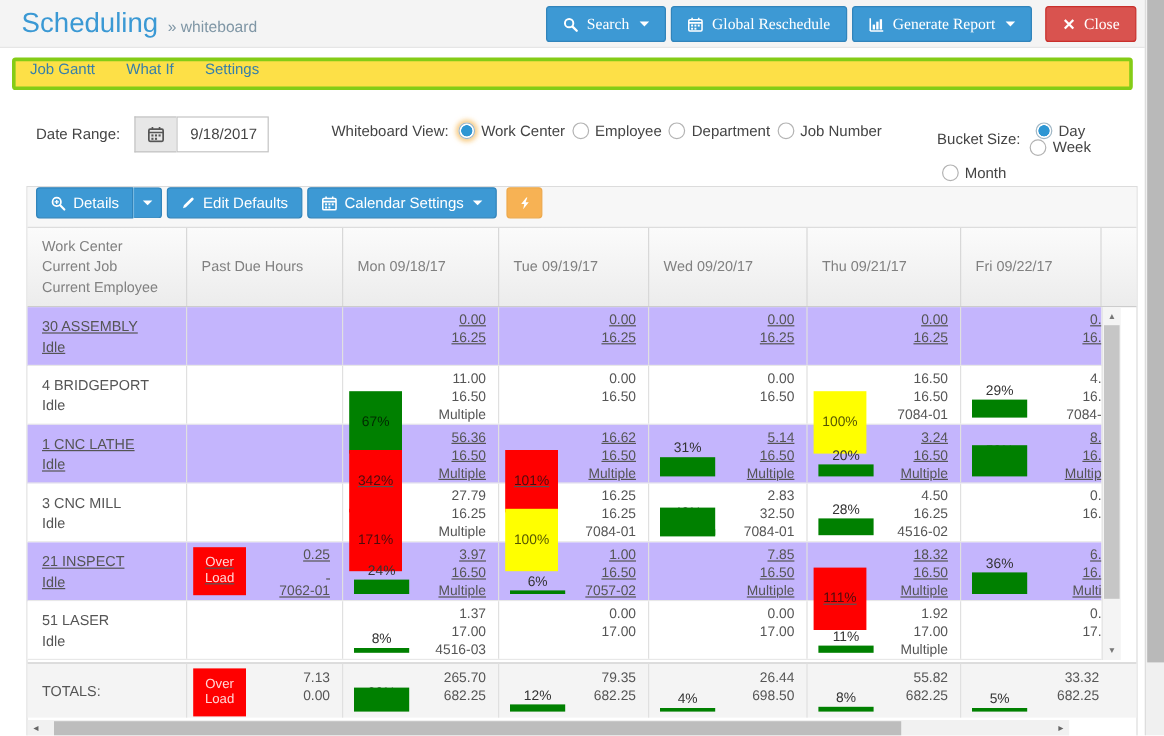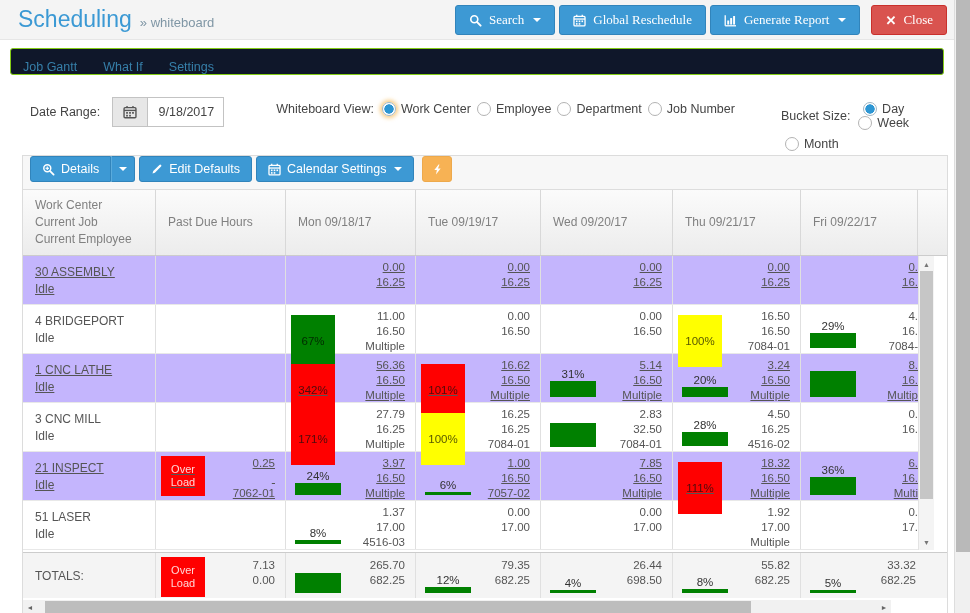--- a/index.html
+++ b/index.html
@@ -14,21 +14,21 @@
   .title-wrap { position:absolute; left:18px; top:6px; display:flex; align-items:baseline; gap:8px; }
   .app-title { color:#3b99d4; font-size:23px; font-weight:400; }
   .crumb { color:#7f96a5; font-size:13px; }
   .hdr-btns { position:absolute; top:5px; right:7px; display:flex; gap:4px; }
   .btn { display:flex; align-items:center; gap:7px; background:#3d99d4; border:1px solid #3184bb; color:#fff; font-size:13px; height:30px; padding:0 13px; border-radius:3px; cursor:pointer; font-family:Liberation Serif, serif; }
   .btn.danger { background:#d9534f; border-color:#c9302c; margin-left:7px; }
   .caret { display:inline-block; width:0; height:0; border-left:4px solid transparent; border-right:4px solid transparent; border-top:4px solid #fff; margin-left:2px; }
   .xglyph { font-size:13px; font-weight:bold; line-height:1; }
 
   
-  .tabbar { margin:8px 10px 0 10px; height:27px; background:#0f172a; border:1px solid #84cc16; border-radius:3px; display:flex; align-items:flex-end; padding-left:12px; gap:26px; }
+  .tabbar { margin:8px 10px 0 10px; height:27px; background:#fde047; border:3px solid #84cc16; border-radius:3px; display:flex; align-items:flex-start; padding-left:12px; gap:26px; }
   .tab { color:#367fa9; font-size:12.5px; cursor:pointer; }
 
   
   .filters { margin:22px 0 0 30px; display:flex; align-items:flex-start; height:44px; }
   .flabel { font-size:12.5px; color:#444; }
   .dategrp { display:flex; align-items:center; gap:0; }
   .dategrp .flabel { margin-right:12px; }
   .calbtn { width:35px; height:30px; background:#e7e7e7; border:1px solid #c3c3c3; border-right:none; display:flex; align-items:center; justify-content:center; cursor:pointer; }
   .dateinput { width:77px; height:30px; border:1px solid #c3c3c3; font-size:12.5px; color:#444; text-align:right; padding-right:9px; font-family:inherit; background:#fff; }
   .viewgrp { display:flex; align-items:center; margin-left:52px; margin-top:5px; }
@@ -59,21 +59,21 @@
   .rows { width:895px; }
   .trow { display:flex; height:49px; border-bottom:1px solid #e8e8e8; }
   .trow.odd { background:#c4b5fd;text-decoration:underline; }
   .trow.even { background:#fff; }
   .namecell { border-right:1px solid #e0e0e0; padding:8px 0 0 12px; font-size:12px; color:#555; line-height:17px; }
   .cell { border-right:1px solid #e0e0e0; display:flex; position:relative; }
   .cell.last { border-right:none; }
   .badge-zone { width:54px; margin-left:5px; position:relative; flex:0 0 auto; }
   .vals { flex:1; text-align:right; padding:4px 10px 0 0; font-size:11.5px; color:#555; line-height:15px; }
   .cell.clip .vals { padding-right:0; }
-  .boxbadge { width:44px; height:52px; margin-top:10px; display:flex; align-items:center; justify-content:center; font-size:11.5px; color:rgba(0,0,0,.68); }
+  .boxbadge { width:44px; height:52px; margin-top:21px; display:flex; align-items:center; justify-content:center; font-size:11.5px; color:rgba(0,0,0,.68); }
   .boxbadge.green { background:#008000; }
   .boxbadge.red { background:#ff0000; color:#4d0c0c; }
   .boxbadge.yellow { background:#ffff00; }
   .ovbadge { width:44px; height:40px; margin-top:4px; background:#ff0000; color:#ffd6d6; font-size:11px; line-height:13px; display:flex; flex-direction:column; align-items:center; justify-content:center; }
   .barlabel { position:absolute; left:0; width:54px; text-align:center; font-size:11.5px; color:#333; }
   .bar { position:absolute; left:4px; bottom:5px; width:46px; background:#008000; }
 
   
   .vscroll { width:16px; height:294px; background:#f4f4f4; border-left:1px solid #e3e3e3; position:relative; flex:0 0 auto; }
   .vscroll .arr { position:absolute; left:0; width:15px; height:14px; color:#777; font-size:7px; display:flex; align-items:center; justify-content:center; cursor:pointer; }
@@ -629,20 +629,24 @@
                 </div>
               </div>
               <div class="cell" style="width: 132px;">
                 <div class="badge-zone"></div>
                 <div class="vals">
                   <div>0.00</div>
                   <div>17.00</div>
                 </div>
               </div>
               <div class="cell" style="width: 128px;">
+                <div class="badge-zone">
+                  <div class="barlabel" style="bottom: 12px;">11%</div>
+                  <div class="bar" style="height: 6px;"></div>
+                </div>
                 <div class="vals">
                   <div>1.92</div>
                   <div>17.00</div>
                   <div>Multiple</div>
                 </div>
               </div>
               <div class="cell last clip" style="width: 117px;">
                 <div class="badge-zone"></div>
                 <div class="vals">
                   <div>0.</div>

